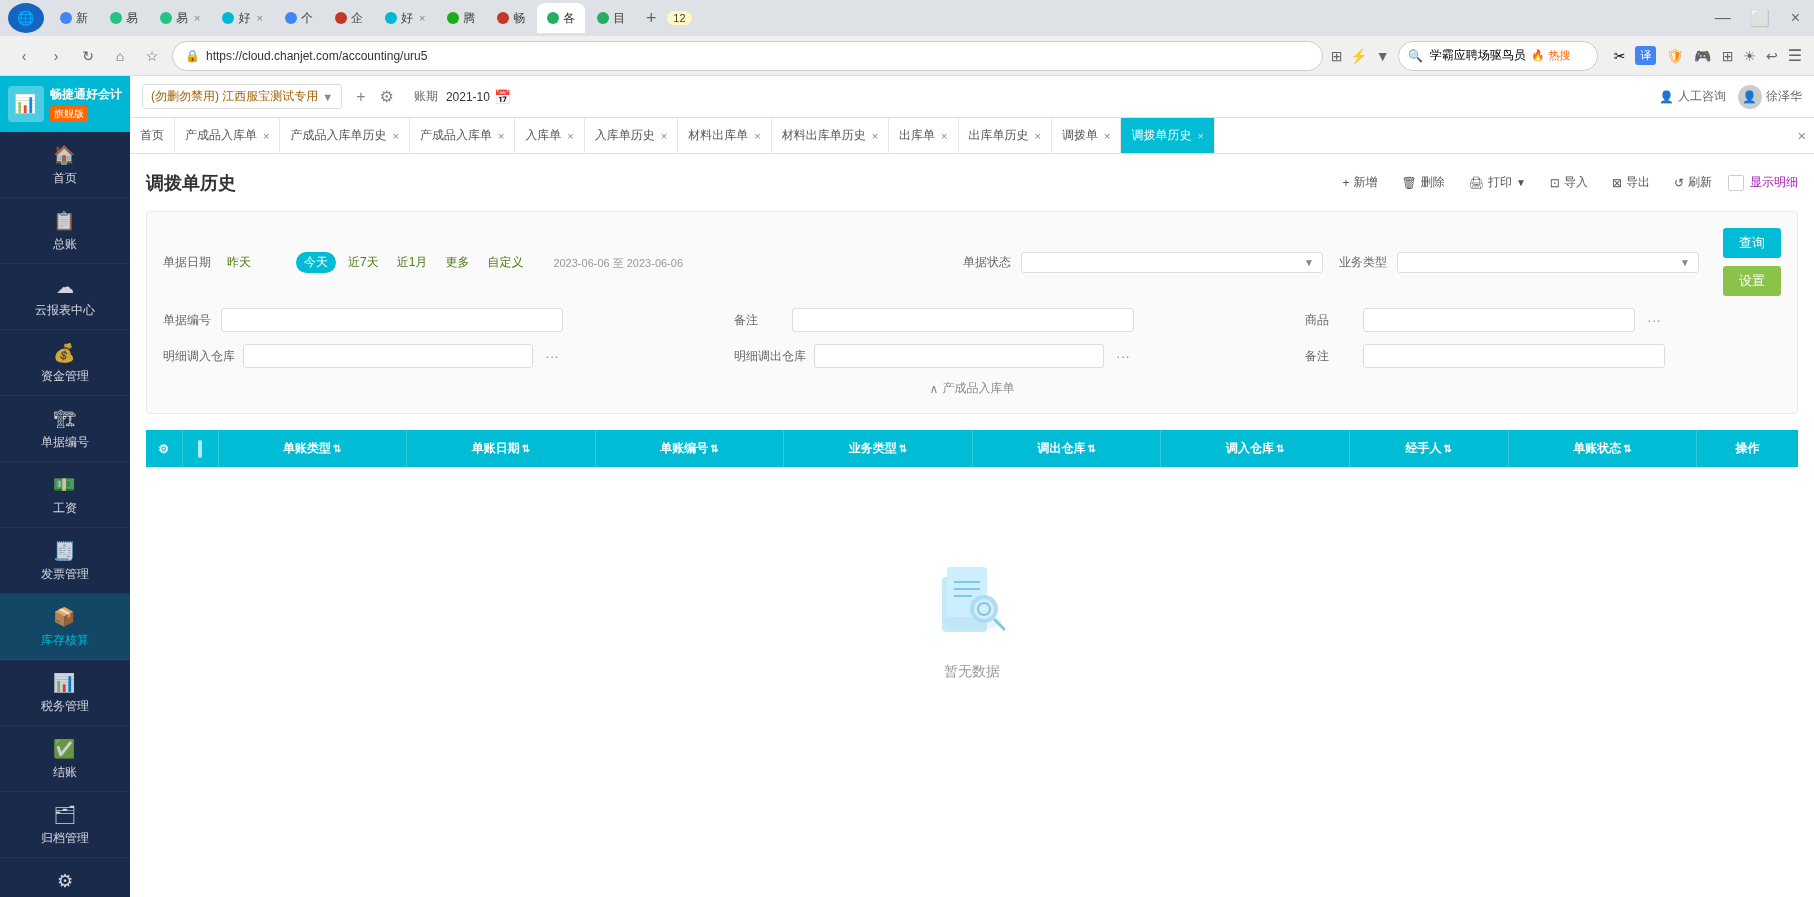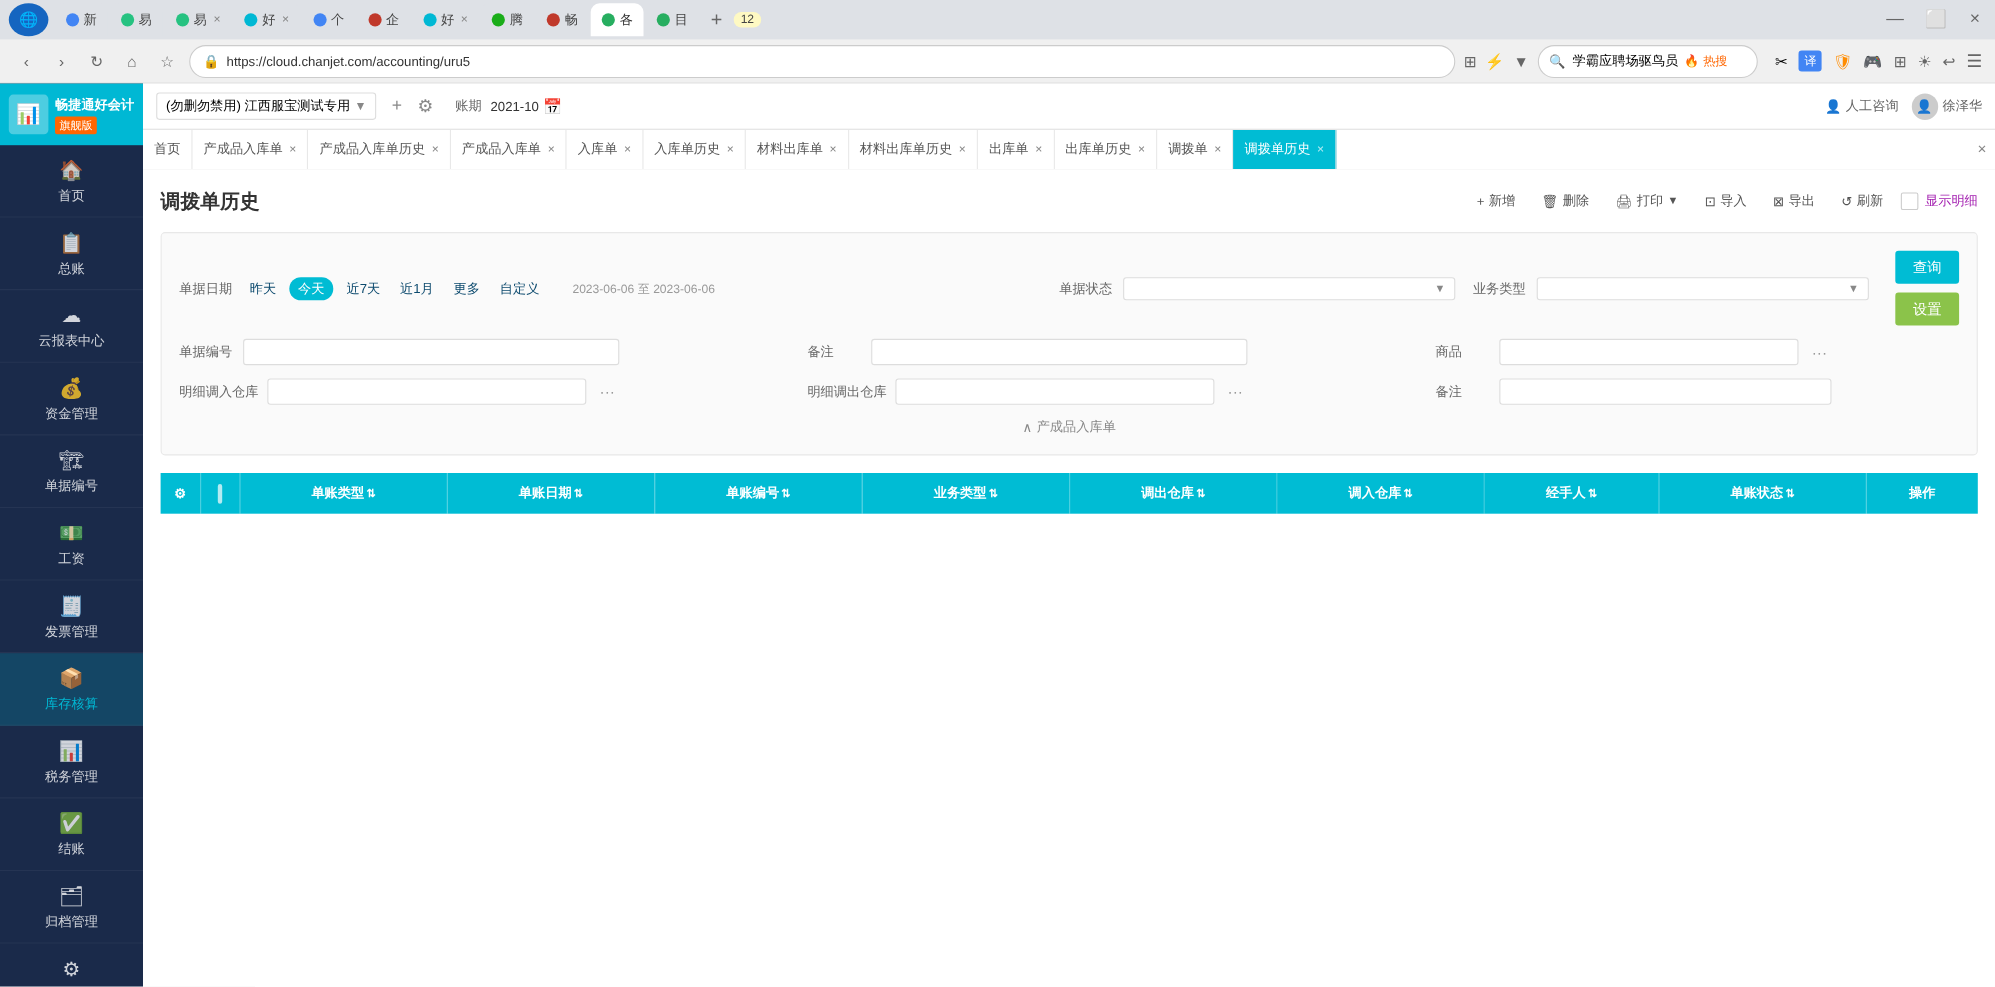--- a/index.html
+++ b/index.html
@@ -55,22 +55,22 @@
     .page-title { font-size: 18px; font-weight: bold; color: #333; }
     .page-actions { display: flex; align-items: center; gap: 8px; }
     .action-btn { display: flex; align-items: center; gap: 4px; font-size: 12px; color: #555; cursor: pointer; padding: 4px 8px; }
 
     
     .search-form { background: #fafafa; border: 1px solid #e8e8e8; border-radius: 4px; padding: 16px; margin-bottom: 16px; }
     .search-row { display: flex; align-items: center; gap: 16px; margin-bottom: 12px; }
     .search-field { display: flex; align-items: center; gap: 8px; flex: 1; }
     .search-label { font-size: 12px; color: #666; white-space: nowrap; min-width: 50px; }
     .date-filter { display: flex; align-items: center; gap: 6px; }
-    .date-btn { font-size: 12px; color: #0c4a6e; cursor: pointer; padding: 2px 6px; border-radius: 3px; }
-    .date-btn.active { background: #00bcd4; color: #fff; border-radius: 12px; padding: 2px 8px; }
+    .date-btn { font-size: 12px; color: #4d7c0f; cursor: pointer; padding: 2px 6px; border-radius: 3px; }
+    .date-btn.active { background: #00bcd4; color: #fff; border-radius: 12px; padding: 2px 8px; margin-left: 33px; }
     .date-range { font-size: 11px; color: #999; }
     .select-field { display: flex; align-items: center; border: 1px solid #ddd; border-radius: 3px; padding: 4px 8px; font-size: 12px; background: #fff; min-width: 200px; justify-content: space-between; cursor: pointer; }
     .input-field { border: 1px solid #ddd; border-radius: 3px; padding: 4px 8px; font-size: 12px; flex: 1; outline: none; }
     .dots-btn { color: #999; cursor: pointer; font-size: 14px; padding: 0 4px; }
     .collapse-row { display: flex; align-items: center; justify-content: center; margin-top: 8px; }
     .collapse-btn { display: flex; align-items: center; gap: 4px; font-size: 12px; color: #888; cursor: pointer; }
 
     
     .data-table { width: 100%; border-collapse: collapse; }
     .table-header { background: #00bcd4; }
@@ -256,21 +256,21 @@
         <span>基础设置</span>
       </div>
 
     </div>
   </div>
 
   <div class="main-content">
 
     <div class="top-bar">
       <div class="company-selector">
-        <span style="font-size:12px;color:#000000;">(勿删勿禁用) 江西服宝测试专用</span>
+        <span style="font-size:12px;color:#a16207;">(勿删勿禁用) 江西服宝测试专用</span>
         <span style="color:#888;font-size:11px;">▼</span>
       </div>
       <div style="font-size:16px;cursor:pointer;color:#888;padding:0 6px;">+</div>
       <div style="font-size:16px;cursor:pointer;color:#888;">⚙</div>
       <span class="period-label">账期</span>
       <div class="period-value">
         <span>2021-10</span>
         <span style="font-size:14px;">📅</span>
       </div>
       <div class="top-bar-right">
@@ -520,17 +520,32 @@
               </th>
               <th class="th">
                 <span>操作</span>
               </th>
             </tr>
           </thead>
           <tbody>
           </tbody>
         </table>
 
+        <div class="empty-state">
+          <svg class="empty-icon" viewBox="0 0 100 100" xmlns="http://www.w3.org/2000/svg">
+            <ellipse cx="50" cy="75" rx="30" ry="8" fill="#d0eef7" opacity="0.5"></ellipse>
+            <rect x="20" y="30" width="45" height="55" rx="4" fill="#b8e4f5" opacity="0.8"></rect>
+            <rect x="25" y="20" width="40" height="50" rx="4" fill="#cceeff"></rect>
+            <line x1="32" y1="35" x2="58" y2="35" stroke="#7bc8e8" stroke-width="2"></line>
+            <line x1="32" y1="42" x2="58" y2="42" stroke="#7bc8e8" stroke-width="2"></line>
+            <line x1="32" y1="49" x2="50" y2="49" stroke="#7bc8e8" stroke-width="2"></line>
+            <circle cx="62" cy="62" r="14" fill="#aad8f0" opacity="0.9"></circle>
+            <circle cx="62" cy="62" r="10" fill="#d5eef8"></circle>
+            <line x1="73" y1="73" x2="82" y2="82" stroke="#7bc8e8" stroke-width="3" stroke-linecap="round"></line>
+            <circle cx="62" cy="62" r="6" fill="none" stroke="#7bc8e8" stroke-width="2"></circle>
+          </svg>
+          <span class="empty-text">暂无数据</span>
+        </div>
       </div>
 
     </div>
   </div>
 </div>
 
 </body></html>

